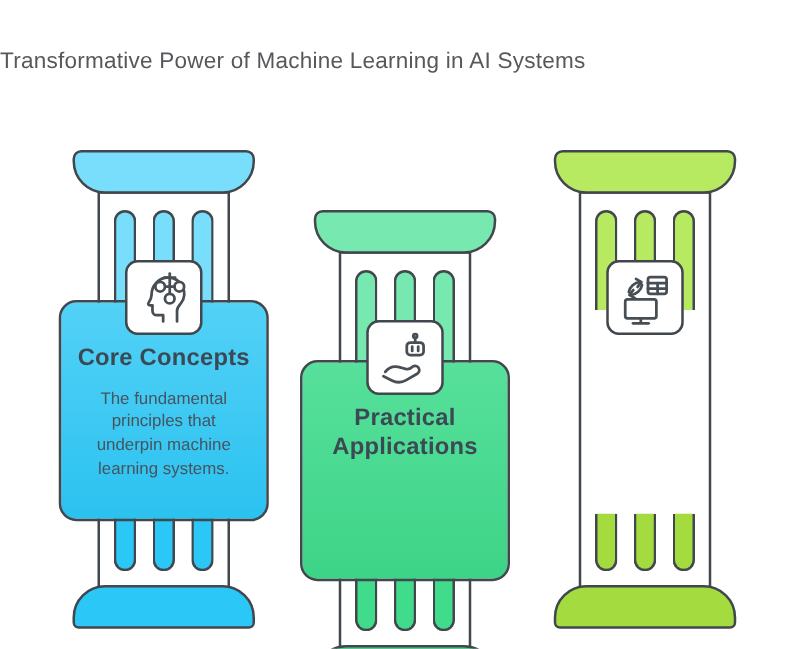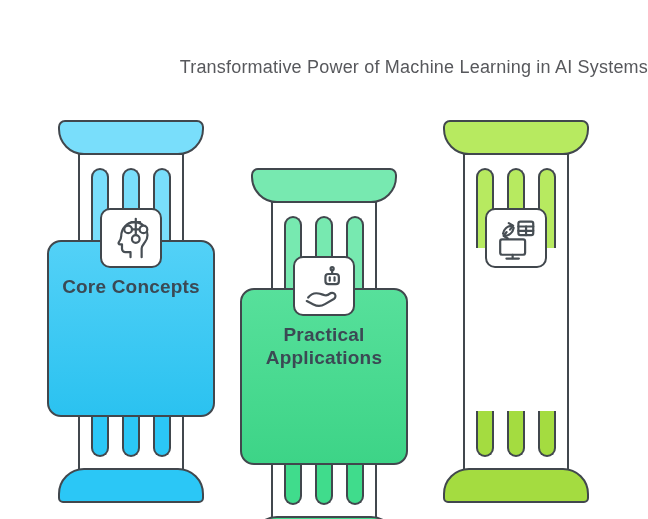--- a/index.html
+++ b/index.html
@@ -7,22 +7,22 @@
   body {
     font-family: "Liberation Sans", sans-serif;
     background: var(--background, #fff);
     position: relative;
     overflow: hidden;
   }
   .stage { position: absolute; inset: 0; width: 648px; height: 519px; }
 
   .main-title {
     position: absolute;
-    top: 57px; left: 0; width: 100%;
-    text-align: right;
+    top: 38px; left: 0; width: 100%;
+    text-align: left;
     font-size: 18px;
     font-weight: 400;
     letter-spacing: .2px;
     color: var(--title, #57585C);
   }
 
   .pillar { position: absolute; top: 120px; width: 137px; height: 390px; }
 
   .cap {
     position: absolute; top: 0; left: 11px;
@@ -108,20 +108,21 @@
     <div class="cap"></div>
     <div class="slot top s1"></div>
     <div class="slot top s2"></div>
     <div class="slot top s3"></div>
     <div class="slot bottom s1"></div>
     <div class="slot bottom s2"></div>
     <div class="slot bottom s3"></div>
     <div class="base"></div>
     <div class="card">
       <h2 class="card-title">Core Concepts</h2>
+      <p class="card-desc">The fundamental principles that underpin machine learning systems.</p>
     </div>
     <div class="iconbox">
       <svg width="46" height="46" viewBox="0 0 48 48">
         <path class="icon-stroke" d="M23.5 44 V38.8 h-5.3 c-2 0 -3.6 -1.6 -3.6 -3.6 v-4.6 h-2 c-1.4 0 -2 -1 -1.2 -2.2 1.4 -2 2.4 -3.7 2.4 -6.4 0 -8.3 6.1 -14.5 13.7 -14.5 5.5 0 10.2 3.2 12.4 8 1.9 4.2 1.4 9.2 -1.3 12.9 -1.6 2.2 -3.5 3.9 -3.5 6.6 V44"></path>
         <line class="icon-stroke" x1="21" y1="15" x2="37" y2="15"></line>
         <line class="icon-stroke" x1="29" y1="4" x2="29" y2="25"></line>
         <line class="icon-stroke" x1="24.5" y1="7.5" x2="33.5" y2="7.5"></line>
         <circle class="icon-node" cx="21" cy="15" r="4"></circle>
         <circle class="icon-node" cx="37" cy="15" r="4"></circle>
         <circle class="icon-node" cx="29" cy="25" r="4"></circle>

